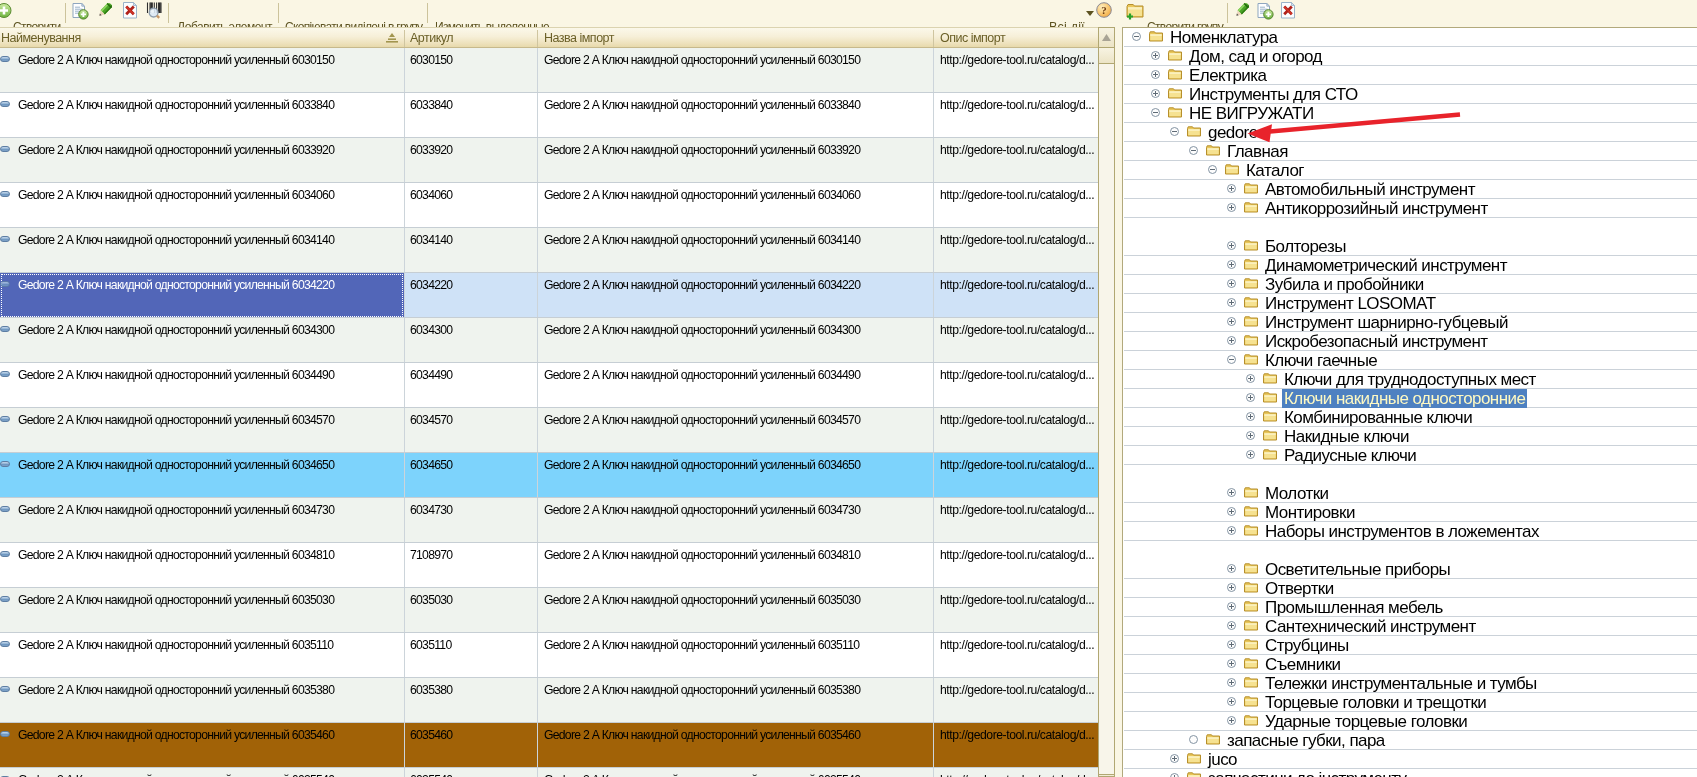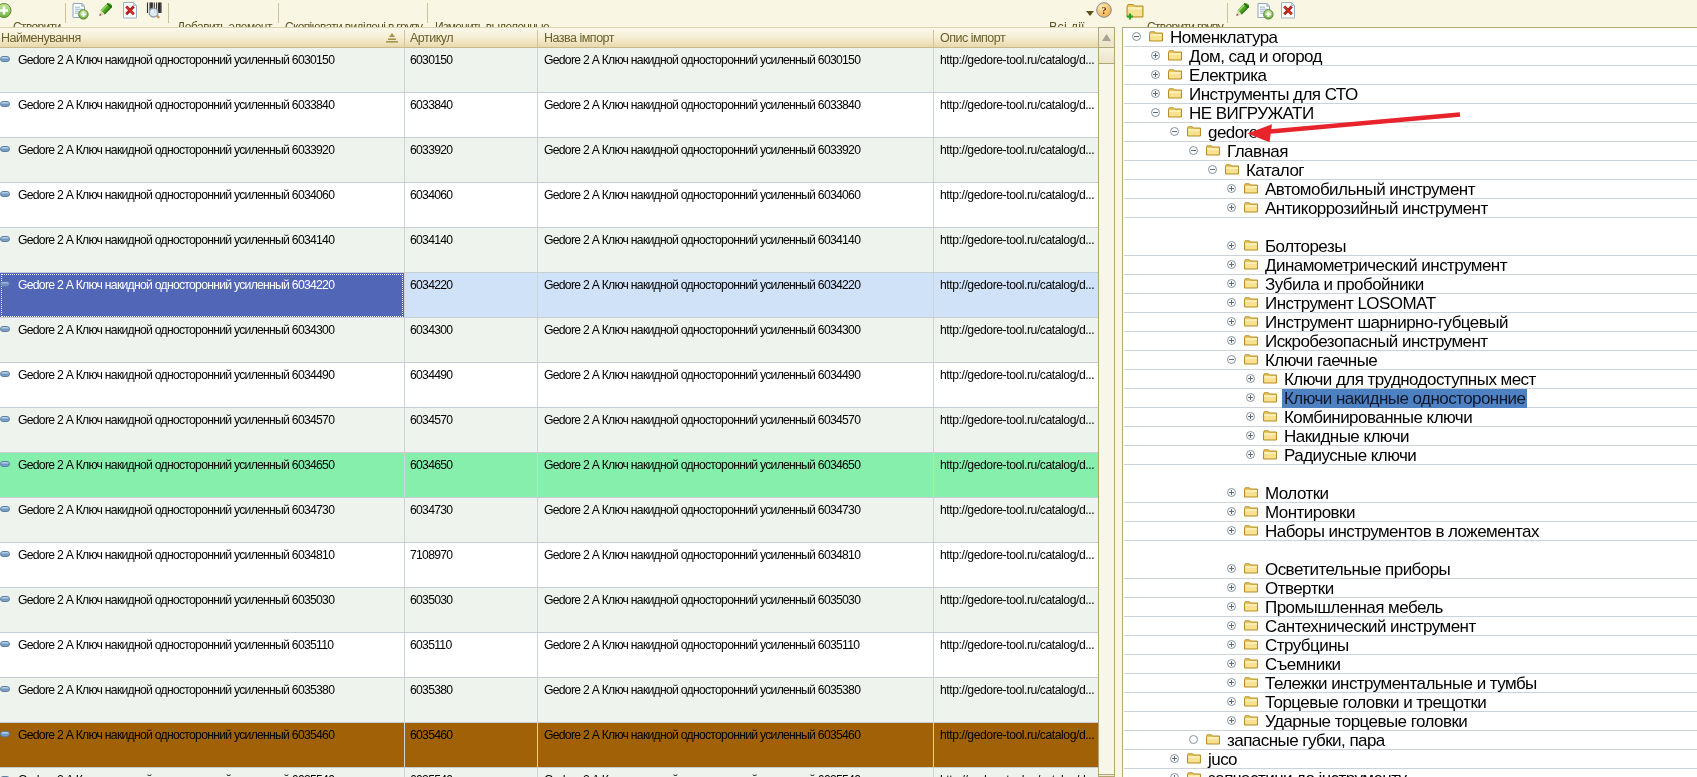--- a/index.html
+++ b/index.html
@@ -242,21 +242,21 @@
       <span class="caps" style="top:7.5px"></span>
       <div class="cell" style="left:0;width:404px;padding-left:18px">Gedore 2 А Ключ накидной односторонний усиленный 6034570</div>
       <div class="cell" style="left:405px;width:132px;padding-left:5px">6034570</div>
       <div class="cell" style="left:538px;width:395px;padding-left:6px">Gedore 2 А Ключ накидной односторонний усиленный 6034570</div>
       <div class="cell" style="left:934px;width:164px;padding-left:6px;letter-spacing:-0.45px">http://gedore-tool.ru/catalog/d...</div>
       <span class="vline" style="left:404px"></span>
       <span class="vline" style="left:537px"></span>
       <span class="vline" style="left:933px"></span>
       <span class="hline"></span>
     </div>
-    <div class="row" style="top:405px;background:#86efac">
+    <div class="row" style="top:405px;background:#7dd3fc">
       <span class="caps" style="top:7.5px"></span>
       <div class="cell" style="left:0;width:404px;padding-left:18px">Gedore 2 А Ключ накидной односторонний усиленный 6034650</div>
       <div class="cell" style="left:405px;width:132px;padding-left:5px">6034650</div>
       <div class="cell" style="left:538px;width:395px;padding-left:6px">Gedore 2 А Ключ накидной односторонний усиленный 6034650</div>
       <div class="cell" style="left:934px;width:164px;padding-left:6px;letter-spacing:-0.45px">http://gedore-tool.ru/catalog/d...</div>
       <span class="vline" style="left:404px"></span>
       <span class="vline" style="left:537px"></span>
       <span class="vline" style="left:933px"></span>
       <span class="hline"></span>
     </div>
@@ -560,21 +560,21 @@
     <div class="trow" style="top:361px">
       <span class="exp plus" style="left:122px;top:4px">
         <i></i>
         <b></b>
       </span>
       <svg class="abs" style="left:139px;top:3px" width="14" height="11" viewBox="0 0 14 11">
 <path d="M0.5 2.5 L0.5 10 L13.5 10 L13.5 2 L6.5 2 L5.5 0.8 L1.2 0.8 Z" fill="#e9c659" stroke="#b68f2c" stroke-width="1"></path>
 <path d="M1.3 3.2 L12.7 3.2 L12.7 9.2 L1.3 9.2 Z" fill="#f6e291"></path>
 <path d="M1.3 3.2 L12.7 3.2 L12.7 5 L1.3 5 Z" fill="#fbf0bc"></path>
 </svg>
-      <span class="tt" style="left:158px;top:0;height:19px;line-height:19px;background:#4e81c1;color:#0f172a;padding:0 2px">Ключи накидные односторонние</span>
+      <span class="tt" style="left:158px;top:0;height:19px;line-height:19px;background:#4e81c1;color:#fef9c3;padding:0 2px">Ключи накидные односторонние</span>
     </div>
     <div class="trow" style="top:380px">
       <span class="exp plus" style="left:122px;top:4px">
         <i></i>
         <b></b>
       </span>
       <svg class="abs" style="left:139px;top:3px" width="14" height="11" viewBox="0 0 14 11">
 <path d="M0.5 2.5 L0.5 10 L13.5 10 L13.5 2 L6.5 2 L5.5 0.8 L1.2 0.8 Z" fill="#e9c659" stroke="#b68f2c" stroke-width="1"></path>
 <path d="M1.3 3.2 L12.7 3.2 L12.7 9.2 L1.3 9.2 Z" fill="#f6e291"></path>
 <path d="M1.3 3.2 L12.7 3.2 L12.7 5 L1.3 5 Z" fill="#fbf0bc"></path>

